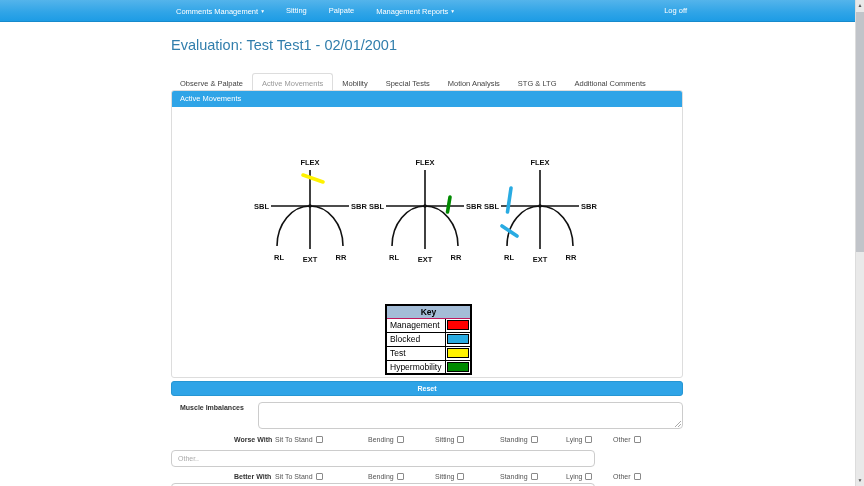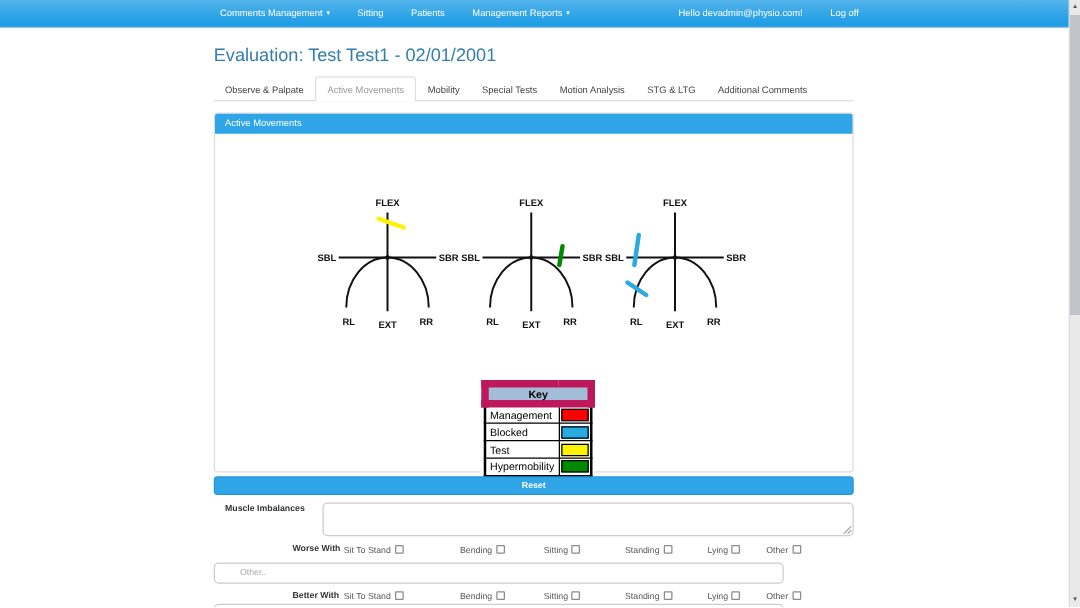--- a/index.html
+++ b/index.html
@@ -20,21 +20,21 @@
     color: #fff; font-size: 7.5px; line-height: 22px; padding: 0 11px;
     white-space: nowrap; cursor: pointer;
   }
   .nav-caret { font-size: 5.5px; margin-left: 3px; vertical-align: 1px; }
   
   .page-title {
     position: absolute; left: 171px; top: 37px; margin: 0;
     font-size: 14.5px; font-weight: 400; color: #317eac; white-space: nowrap;
   }
   .tabs {
-    position: absolute; left: 171px; top: 60px; width: 512px; height: 21px;
+    position: absolute; left: 171px; top: 72px; width: 512px; height: 21px;
     display: flex; align-items: flex-end; border-bottom: 1px solid #ddd;
   }
   .tab {
     font-size: 7.5px; color: #444; padding: 6px 9px 5px; line-height: 1;
     white-space: nowrap; cursor: pointer;
   }
   .tab.active {
     color: #999; background: #fff; border: 1px solid #ddd; border-bottom: none;
     border-radius: 3px 3px 0 0; margin-bottom: -1px; padding-bottom: 6px;
   }
@@ -52,21 +52,21 @@
   .axis { stroke: #111; stroke-width: 1.6; fill: none; }
   .dlbl { font-size: 7.5px; font-weight: bold; fill: #111; }
   .mid { text-anchor: middle; } .end { text-anchor: end; }
   .mark { stroke-width: 3.6; stroke-linecap: round; fill: none; }
   
   .key-table {
     position: absolute; left: 385px; top: 304px; border-collapse: collapse;
     border: 2px solid #000; background: #fff;
   }
   .key-table th {
-    border: 6px solid #be185d; font-size: 8.5px; font-weight: bold; color: #000;
+    border: 1px solid #be185d; font-size: 8.5px; font-weight: bold; color: #000;
     height: 13px; padding: 0;
   }
   .key-table td {
     border: 1px solid #000; font-size: 8.5px; color: #000;
     height: 14px; padding: 0 3px;
   }
   .key-label-cell { width: 57px; }
   .key-swatch-cell { width: 26px; padding: 1px !important; }
   .key-swatch { width: 100%; height: 10px; border: 1px solid #000; }
   
@@ -83,48 +83,47 @@
     font-size: 7px; padding: 3px 5px; color: #555;
   }
   .resize-glyph { position: absolute; left: 674px; top: 420px; }
   .cb-item { position: absolute; font-size: 7px; color: #555; white-space: nowrap; }
   .cb-box {
     display: inline-block; width: 7px; height: 7px; background: #fff;
     border: 1px solid #8a8a8a; border-radius: 1px; margin-left: 3px;
     vertical-align: -1px; cursor: pointer;
   }
   .other-input {
-    position: absolute; left: 171px; width: 456px; height: 17px;
+    position: absolute; left: 171px; width: 424px; height: 17px;
     border: 1px solid #ccc; border-radius: 4px; outline: none;
-    font-size: 7px; padding: 0 20px; color: #555; background: #fff;
+    font-size: 7px; padding: 0 6px; color: #555; background: #fff;
   }
   .other-input::placeholder { color: #aaa; }
   
   .scrollbar {
     position: absolute; right: 0; top: 0; width: 9px; height: 486px;
     background: #e9e9e9; border-left: 1px solid #dcdcdc;
   }
   .sb-btn { height: 11px; font-size: 5px; color: #555; text-align: center; line-height: 11px; cursor: pointer; }
   .sb-btn.bottom { position: absolute; bottom: 0; left: 0; width: 100%; }
   .sb-thumb { position: absolute; left: 0; top: 12px; width: 9px; height: 240px; background: #c1c4c9; cursor: pointer; }
 </style>
 </head>
 <body>
 
 <div class="screen">
 
   <div class="navbar">
     <div class="nav-left">
       <span class="nav-item"><span>Comments Management</span><span class="nav-caret">▾</span></span>
       <span class="nav-item">Sitting</span>
-      <span class="nav-item">Patients</span>
+      <span class="nav-item">Palpate</span>
       <span class="nav-item"><span>Management Reports</span><span class="nav-caret">▾</span></span>
     </div>
     <div class="nav-right">
-      <span class="nav-item">Hello devadmin@physio.com!</span>
       <span class="nav-item">Log off</span>
     </div>
   </div>
 
   <h1 class="page-title">Evaluation: Test Test1 - 02/01/2001</h1>
 
   <div class="tabs">
     <span class="tab">Observe &amp; Palpate</span>
     <span class="tab active">Active Movements</span>
     <span class="tab">Mobility</span>

